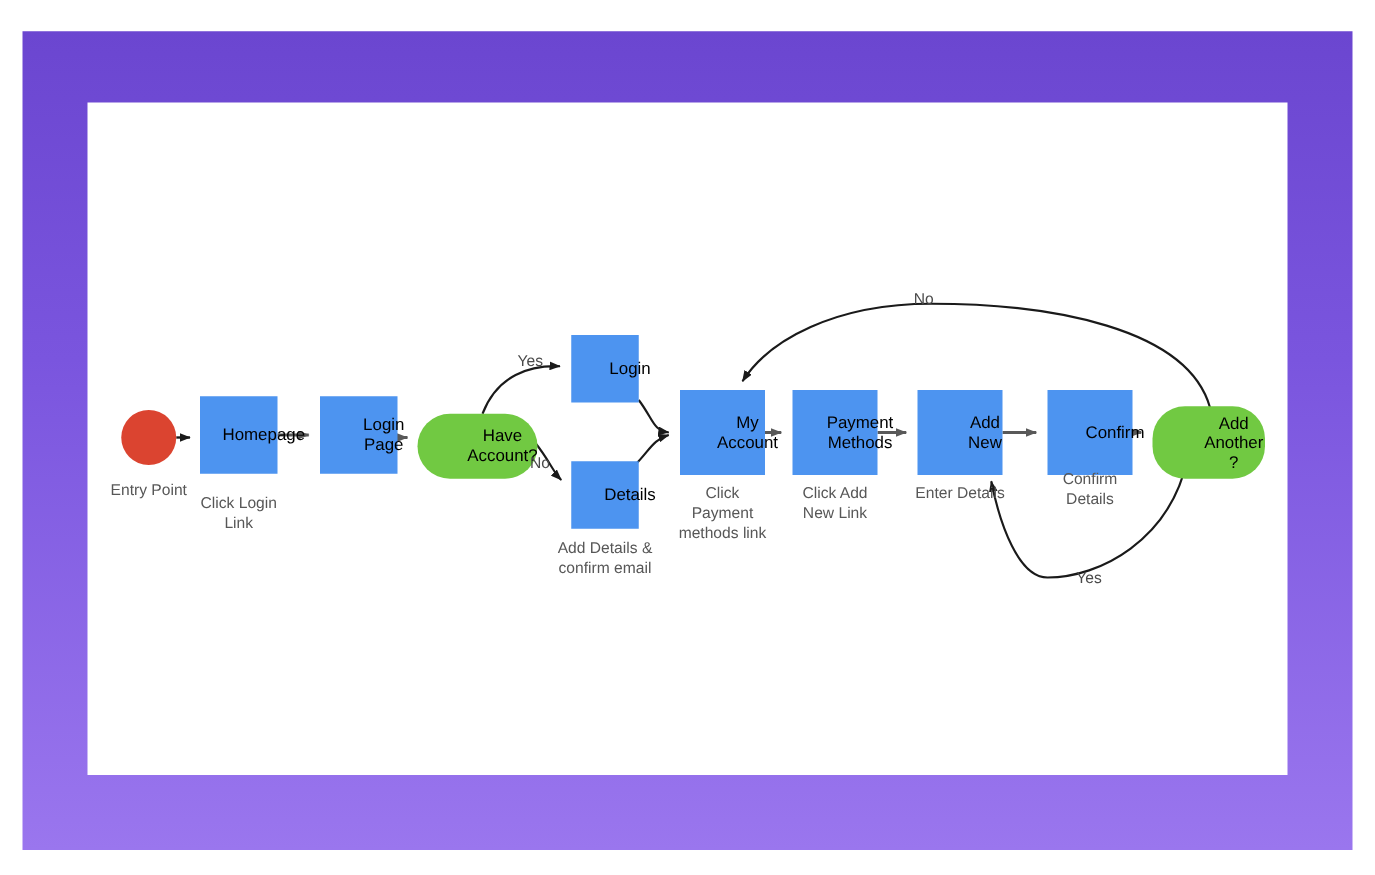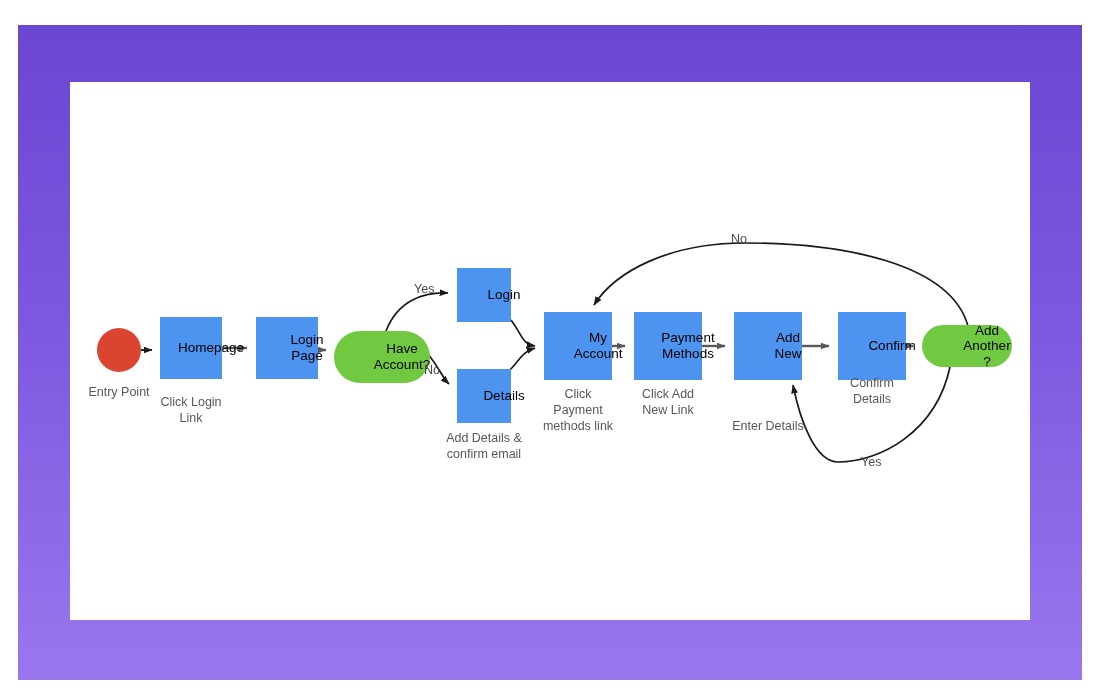--- a/index.html
+++ b/index.html
@@ -182,35 +182,35 @@
   </div>
 
   <div class="node process" style="left:734px; top:312px; width:68px; height:68px;">
     <span class="node-label">Add New</span>
   </div>
 
   <div class="node process" style="left:838px; top:312px; width:68px; height:68px;">
     <span class="node-label">Confirm</span>
   </div>
 
-  <div class="node decision" style="left:922px; top:325px; width:90px; height:42px;">
+  <div class="node decision" style="left:922px; top:325px; width:90px; height:58px;">
     <span class="node-label">Add Another ?</span>
   </div>
 
   <div class="caption" style="left:70px; top:384px; width:98px;">Entry Point</div>
   <div class="caption" style="left:142px; top:394px; width:98px;">Click Login
 Link</div>
   <div class="caption" style="left:428px; top:430px; width:112px;">Add Details &amp;
 confirm email</div>
   <div class="caption" style="left:525px; top:386px; width:106px;">Click
 Payment
 methods link</div>
   <div class="caption" style="left:616px; top:386px; width:104px;">Click Add
 New Link</div>
-  <div class="caption" style="left:714px; top:386px; width:108px;margin-top:32px;">Enter Details</div>
+  <div class="caption" style="left:714px; top:386px; width:108px;">Enter Details</div>
   <div class="caption" style="left:820px; top:375px; width:104px;">Confirm
 Details</div>
 
   <div class="edge-label" style="left:414px; top:282px;">Yes</div>
   <div class="edge-label" style="left:424px; top:363px;">No</div>
   <div class="edge-label" style="left:731px; top:232px;">No</div>
   <div class="edge-label" style="left:861px; top:455px;">Yes</div>
 
 </div>
 

